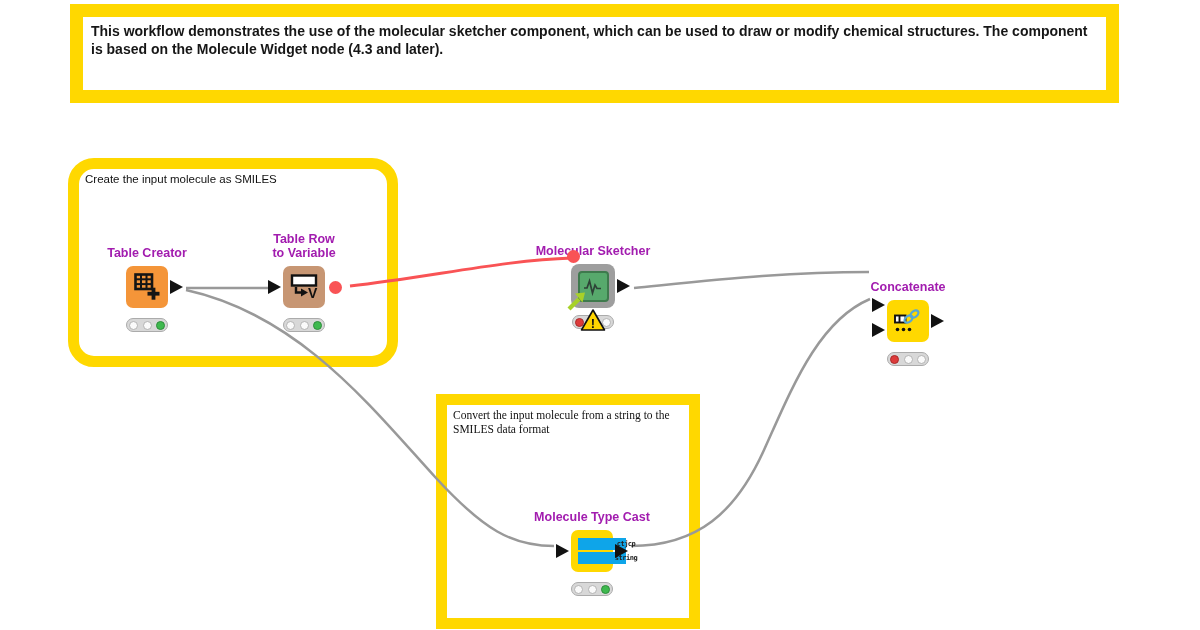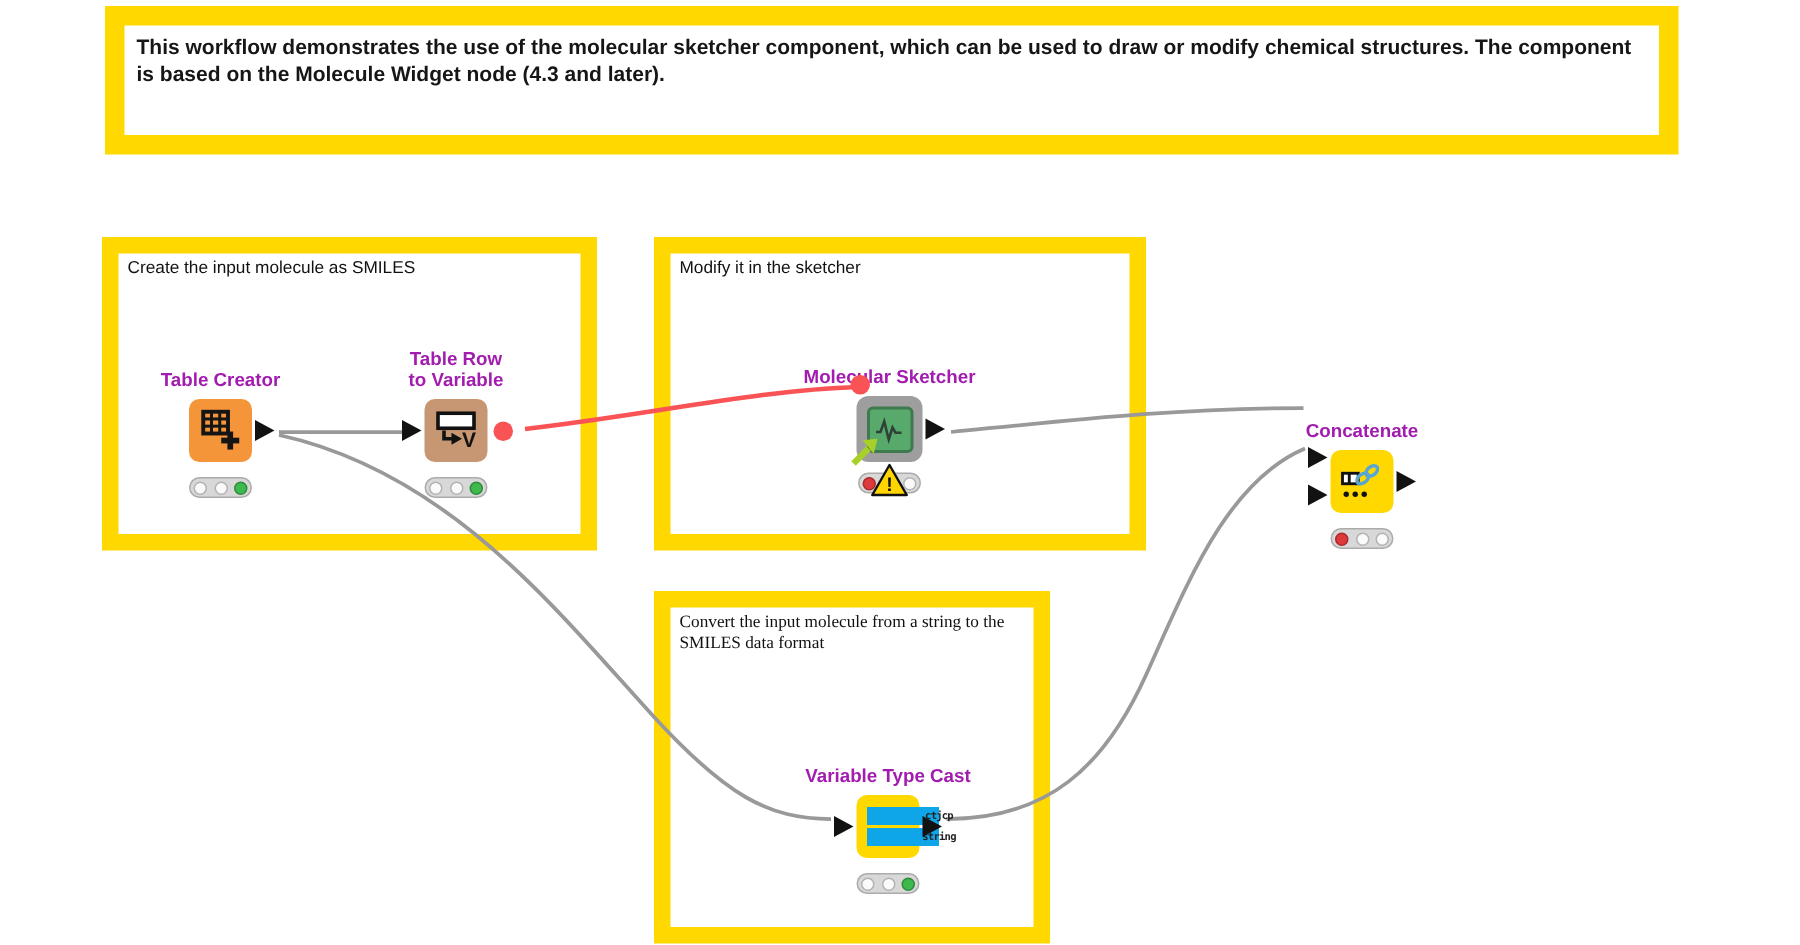--- a/index.html
+++ b/index.html
@@ -20,21 +20,21 @@
     font-family:"Liberation Sans",sans-serif;}
   .canvas{position:relative;width:1200px;height:630px;background:#fff;}
 
   
   .anno{position:absolute;background:#fff;border:13px solid var(--annotation-yellow);}
   .anno-top{left:70px;top:4px;width:1049px;height:99px;}
   .anno-top .anno-text{font-weight:bold;font-size:14px;line-height:1.3;color:#161616;
     padding:5px 8px;}
   .group{position:absolute;background:#fff;border:11px solid var(--annotation-yellow);z-index:1;}
   .group .caption{font-size:11.5px;color:#111;padding:3px 6px;line-height:1.25;}
-  .g1{left:68px;top:158px;width:330px;height:209px;}
+  .g1{left:68px;top:158px;width:330px;height:209px;border-radius:26px;}
   .g2{left:436px;top:158px;width:328px;height:209px;}
   .g3{left:803px;top:158px;width:327px;height:208px;}
   .g4{left:436px;top:394px;width:264px;height:235px;font-family:Liberation Serif, serif;}
 
   
   svg.wires{position:absolute;left:0;top:0;width:1200px;height:630px;z-index:2;pointer-events:none;}
   svg.wires path{fill:none;}
   .wire-gray{stroke:var(--connection-gray);stroke-width:2.5px;}
   .wire-red{stroke:var(--connection-red);stroke-width:3px;}
 
@@ -89,23 +89,20 @@
 
 <div class="canvas">
 
   <div class="anno anno-top">
     <div class="anno-text">This workflow demonstrates the use of the molecular sketcher component, which can be used to draw or modify chemical structures. The component is based on the Molecule Widget node (4.3 and later).</div>
   </div>
 
   <div class="group g1">
     <div class="caption">Create the input molecule as SMILES</div>
   </div>
-  <div class="group g2">
-    <div class="caption">Modify it in the sketcher</div>
-  </div>
   <div class="group g4">
     <div class="caption">Convert the input molecule from a string to the SMILES data format</div>
   </div>
 
   <svg class="wires" viewBox="0 0 1200 630">
     <path class="wire-gray" d="M 186 288 L 268 288"></path>
     <path class="wire-gray" d="M 186 290 C 300 315, 372 408, 436 478 C 484 530, 512 546, 554 546"></path>
     <path class="wire-red" d="M 350 286 C 430 277, 505 260, 572 258"></path>
     <path class="wire-gray" d="M 634 288 C 715 280, 785 272, 869 272"></path>
     <path class="wire-gray" d="M 631 546 C 698 546, 736 512, 764 450 C 792 388, 818 321, 870 299"></path>
@@ -203,21 +200,21 @@
       <div class="tri port-out"></div>
     </div>
     <div class="traffic">
         <span class="light-red"></span>
         <span class="light-off"></span>
         <span class="light-off"></span>
       </div>
   </div>
 
   <div class="node" style="left:571px;top:530px;">
-    <div class="node-label">Variable Type Cast</div>
+    <div class="node-label">Molecule Type Cast</div>
     <div class="node-body yellow">
       <div class="molfile">
         <div class="row">ctjcp</div>
         <div class="row">string</div>
       </div>
       <div class="tri port-in"></div>
       <div class="tri port-out"></div>
     </div>
     <div class="traffic">
         <span class="light-off"></span>

